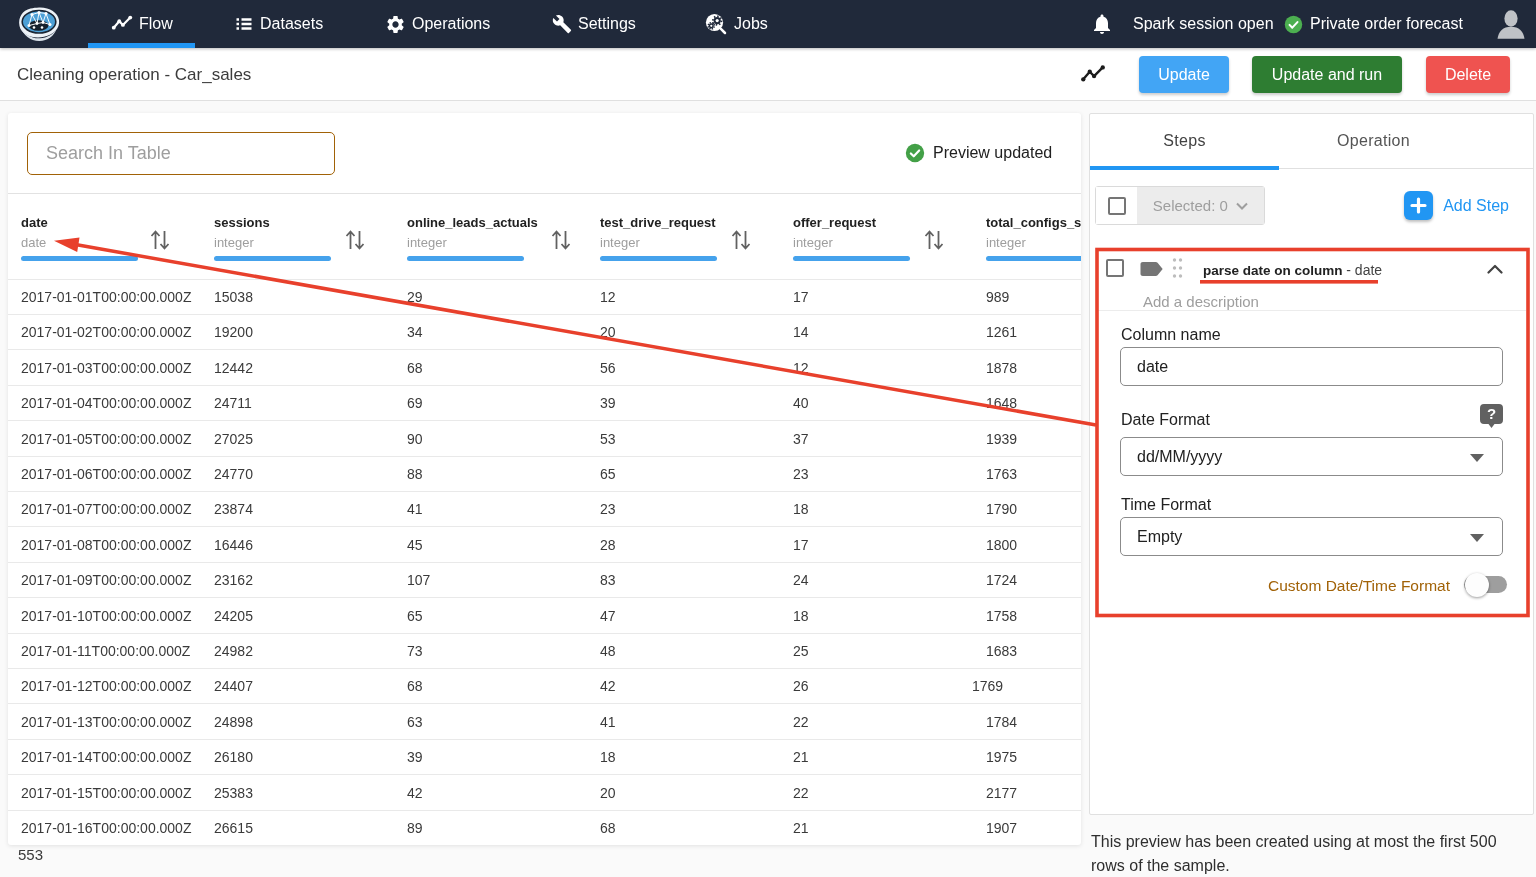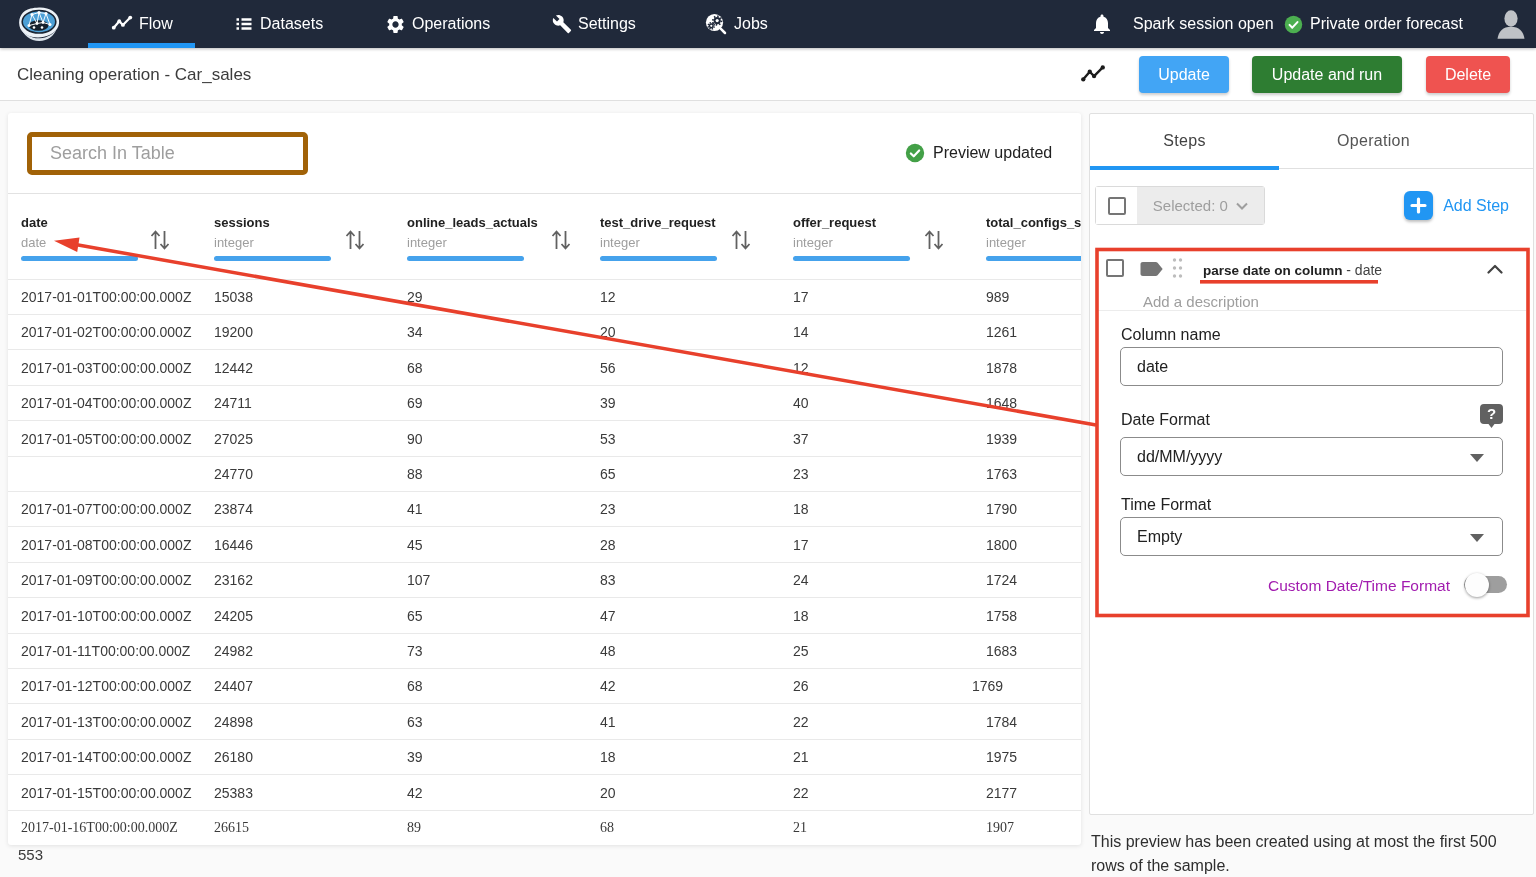--- a/index.html
+++ b/index.html
@@ -16,21 +16,21 @@
 
 .toolbar { position:absolute; left:0; top:48px; width:1536px; height:53px; background:#fff; border-bottom:1px solid #e0e0e0; }
 .tb-title { position:absolute; left:17px; top:0; height:53px; display:flex; align-items:center; font-size:17px; color:#3c3c3c; }
 .btn { position:absolute; top:8px; height:37px; border-radius:4px; color:#fff; font-size:16px; display:flex; align-items:center; justify-content:center; box-shadow:0 2px 3px rgba(0,0,0,0.2); }
 .btn-update { left:1139px; width:90px; background:#42a5f5; }
 .btn-run { left:1252px; width:150px; background:#2e7d32; }
 .btn-del { left:1426px; width:84px; background:#ef5350; }
 
 
 .left-card { position:absolute; left:8px; top:113px; width:1073px; height:732px; background:#fff; border-radius:3px; box-shadow:0 1px 4px rgba(0,0,0,0.10); overflow:hidden; }
-.search-box { position:absolute; left:19px; top:19px; width:281px; height:43px; border:5px solid #a16207; border-radius:5px; display:flex; align-items:center; padding-left:18px; color:#9e9e9e; font-size:18px; }
+.search-box { position:absolute; left:19px; top:19px; width:308px; height:43px; border:1px solid #a16207; border-radius:5px; display:flex; align-items:center; padding-left:18px; color:#9e9e9e; font-size:18px; }
 .preview-upd { position:absolute; left:897px; top:30px; display:flex; align-items:center; font-size:16px; color:#212121; }
 .thead { position:absolute; top:80px; left:0; height:85px; width:1073px; border-top:1px solid #e2e2e2; }
 .th { position:absolute; top:0; width:193px; }
 .th .cname { position:absolute; left:0; top:21px; font-size:13px; font-weight:bold; color:#212121; white-space:nowrap; }
 .th .ctype { position:absolute; left:0; top:41px; font-size:13px; color:#9e9e9e; }
 .th .cbar { position:absolute; left:0; top:61.5px; width:117px; height:5px; background:#45a2ec; border-radius:2.5px; }
 .th .csort { position:absolute; top:34px; }
 .trow { position:absolute; left:0; width:1073px; height:36px; border-top:1px solid #e9e9e9; }
 .td { position:absolute; top:0; height:35px; display:flex; align-items:center; font-size:14px; color:#3a3a3a; white-space:nowrap; }
 
@@ -49,21 +49,21 @@
 .card-head { position:absolute; left:7px; top:135px; width:430px; }
 .chk { width:18px; height:18px; border:2px solid #757575; border-radius:2px; background:#fff; }
 .step-title { position:absolute; left:106px; top:13px; font-size:13.5px; color:#212121; white-space:nowrap; }
 .step-desc { position:absolute; left:46px; top:44px; font-size:15px; color:#9e9e9e; }
 .divider { position:absolute; left:8px; top:196px; width:428px; height:1px; background:#ececec; }
 .f-label { position:absolute; left:31px; font-size:16px; color:#212121; }
 .f-box { position:absolute; left:30px; width:383px; height:39px; border:1px solid #8b8b8b; border-radius:5px; display:flex; align-items:center; padding-left:16px; font-size:16px; color:#212121; background:#fff; }
 .f-caret { position:absolute; right:18px; top:16px; width:0; height:0; border-left:7px solid transparent; border-right:7px solid transparent; border-top:8px solid #616161; }
 .help-ico { position:absolute; left:390px; top:289px; }
 .toggle-row { position:absolute; left:0; top:459px; width:445px; height:24px; }
-.toggle-lbl { position:absolute; right:85px; top:4px; font-size:15.5px; color:#a21caf; }
+.toggle-lbl { position:absolute; right:85px; top:4px; font-size:15.5px; color:#a16207; }
 .tgl-track { position:absolute; right:28px; top:3px; width:43px; height:17px; background:#9e9e9e; border-radius:9px; }
 .tgl-knob { position:absolute; right:46px; top:0; width:24px; height:24px; background:#fdfdfd; border-radius:50%; box-shadow:0 1px 3px rgba(0,0,0,0.4); }
 
 .preview-note { position:absolute; left:1091px; top:830px; width:430px; font-size:16px; color:#2e2e2e; line-height:24px; }
 .count553 { position:absolute; left:18px; top:846px; font-size:15px; color:#3a3a3a; }
 
 .annot { position:absolute; left:0; top:0; width:1536px; height:877px; pointer-events:none; z-index:50; }
 </style>
 </head>
 <body>
@@ -311,20 +311,21 @@
       </div>
       <div class="trow" style="top:307.1px;">
         <div class="td" style="left:13px;">2017-01-05T00:00:00.000Z</div>
         <div class="td" style="left:206px;">27025</div>
         <div class="td" style="left:399px;">90</div>
         <div class="td" style="left:592px;">53</div>
         <div class="td" style="left:785px;">37</div>
         <div class="td" style="left:978px;">1939</div>
       </div>
       <div class="trow" style="top:342.5px;">
+        <div class="td" style="left:13px;">2017-01-06T00:00:00.000Z</div>
         <div class="td" style="left:206px;">24770</div>
         <div class="td" style="left:399px;">88</div>
         <div class="td" style="left:592px;">65</div>
         <div class="td" style="left:785px;">23</div>
         <div class="td" style="left:978px;">1763</div>
       </div>
       <div class="trow" style="top:377.9px;">
         <div class="td" style="left:13px;">2017-01-07T00:00:00.000Z</div>
         <div class="td" style="left:206px;">23874</div>
         <div class="td" style="left:399px;">41</div>
@@ -389,21 +390,21 @@
         <div class="td" style="left:978px;">1975</div>
       </div>
       <div class="trow" style="top:661.0999999999999px;">
         <div class="td" style="left:13px;">2017-01-15T00:00:00.000Z</div>
         <div class="td" style="left:206px;">25383</div>
         <div class="td" style="left:399px;">42</div>
         <div class="td" style="left:592px;">20</div>
         <div class="td" style="left:785px;">22</div>
         <div class="td" style="left:978px;">2177</div>
       </div>
-      <div class="trow" style="top:696.5px;font-family:Liberation Serif, serif;">
+      <div class="trow" style="top:696.5px;">
         <div class="td" style="left:13px;">2017-01-16T00:00:00.000Z</div>
         <div class="td" style="left:206px;">26615</div>
         <div class="td" style="left:399px;">89</div>
         <div class="td" style="left:592px;">68</div>
         <div class="td" style="left:785px;">21</div>
         <div class="td" style="left:978px;">1907</div>
       </div>
     </div>
 </div>
 

